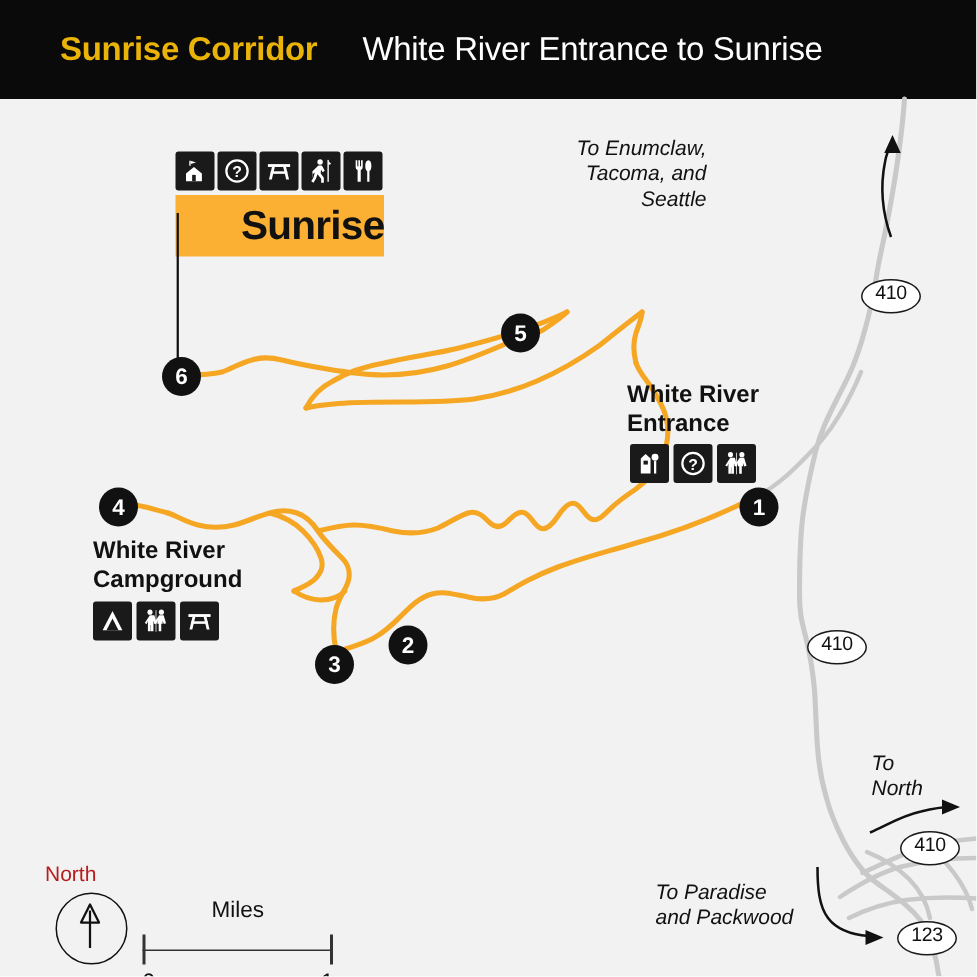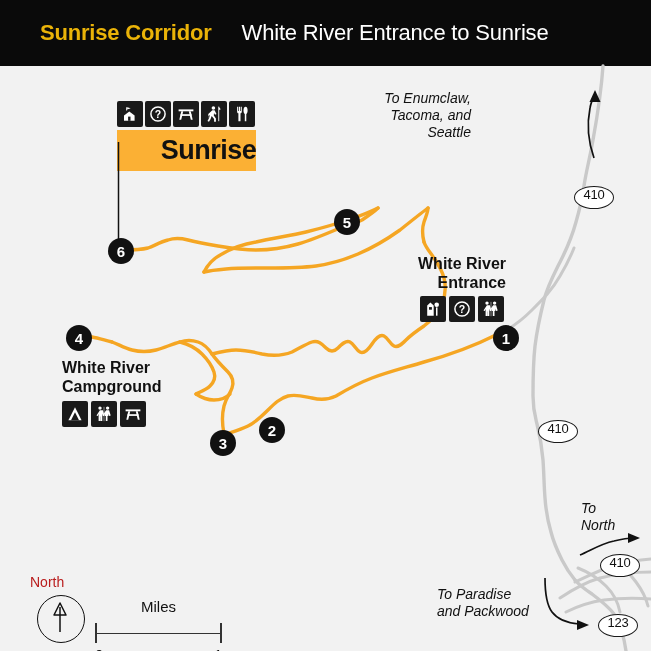--- a/index.html
+++ b/index.html
@@ -302,21 +302,21 @@
       <span id="sunrise-box-text">Sunrise</span>
     </div>
   </div>
 
   <svg class="ov" style="left:117px; top:142px; width:6px; height:104px;">
     <line x1="1.5" y1="0" x2="1.5" y2="104" stroke="#111111" stroke-width="1.5"></line>
   </svg>
 
   <div class="ov" style="left:418px; top:254px;">
     <div class="place-label">White River</div>
-    <div class="place-label" style="text-align:right;">Entrance</div>
+    <div class="place-label" style="text-align:left;">Entrance</div>
     <div class="icon-row" style="margin-top:4px; justify-content:center;">
       <span class="icon-chip">
         <svg width="18" height="18" viewBox="0 0 18 18">
           <path fill="#fff" d="M6.4 2.6L3.2 5.6v10.1h6.5V5.6z"></path>
           <rect fill="#1a1a1a" x="5" y="7.1" width="2.9" height="2.6"></rect>
           <rect fill="#fff" x="12" y="7.4" width="1.5" height="8.3"></rect>
           <circle cx="12.7" cy="4.8" r="2.3" fill="#fff"></circle>
         </svg>
       </span>
       <span class="icon-chip">

